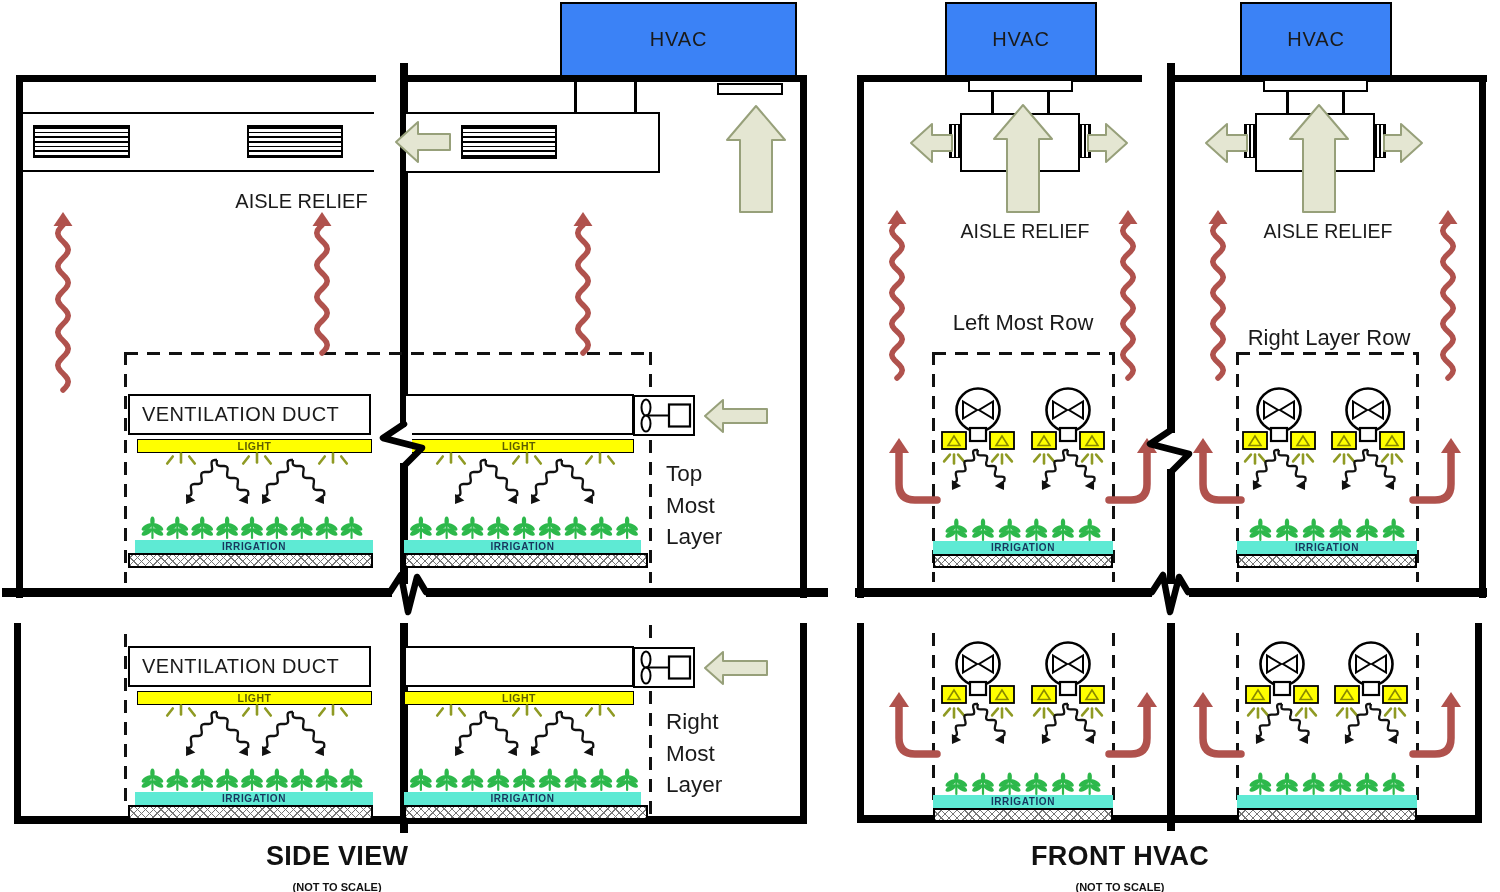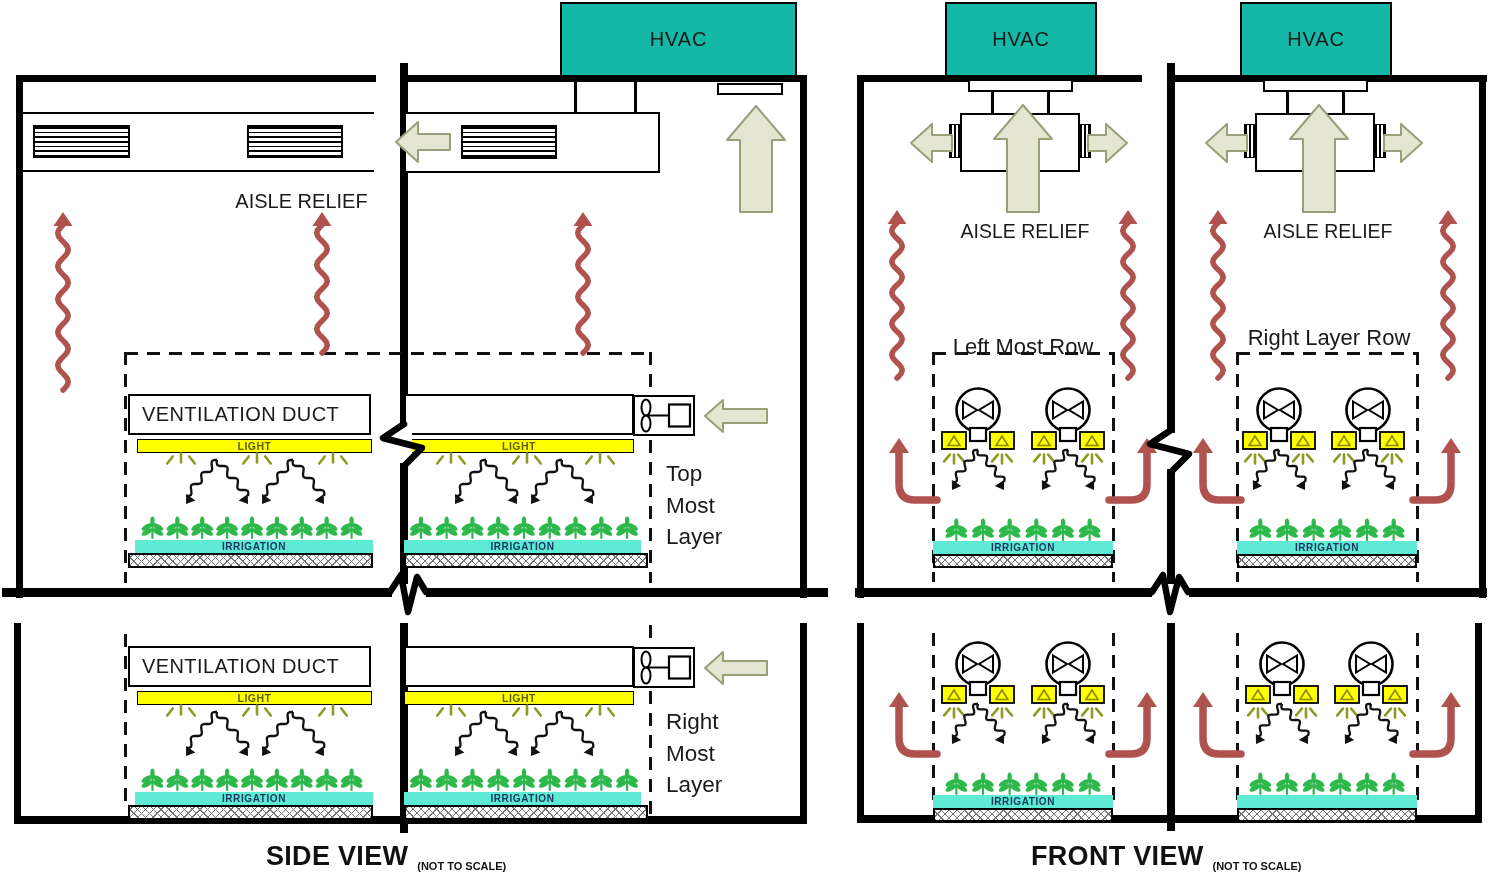--- a/index.html
+++ b/index.html
@@ -20,27 +20,27 @@
         display:flex;align-items:center;padding-left:12px;font-size:20px;font-weight:500;
         letter-spacing:.4px;color:#1a1a1a;white-space:nowrap;}
   .light{position:absolute;background:#ffff00;border:1.5px solid #000;box-sizing:border-box;z-index:2;
         display:flex;align-items:center;justify-content:center;font-size:10.5px;font-weight:bold;
         color:#5e5e00;letter-spacing:.5px;}
   .irr{position:absolute;background:#5eead4;z-index:2;display:flex;align-items:center;justify-content:center;
         font-size:10px;font-weight:bold;color:#17365d;letter-spacing:.6px;}
   .tray{position:absolute;border:2px solid #000;box-sizing:border-box;z-index:2;
         background:repeating-linear-gradient(45deg,#777 0 1px,transparent 1px 5.5px),
                    repeating-linear-gradient(-45deg,#777 0 1px,transparent 1px 5.5px),#fff;}
-  .hvac{position:absolute;background:#14b8a6;border:2px solid #000;box-sizing:border-box;z-index:2;
+  .hvac{position:absolute;background:#3b82f6;border:2px solid #000;box-sizing:border-box;z-index:2;
         display:flex;align-items:center;justify-content:center;font-size:20px;color:#1a1a1a;
         letter-spacing:.8px;}
   .lbl{position:absolute;color:#1a1a1a;z-index:6;white-space:nowrap;}
   .center{text-align:center;}
   #gfx{position:absolute;left:0;top:0;z-index:4;}
-  .title{position:absolute;z-index:6;display:flex;align-items:flex-end;gap:9px;color:#111;}
+  .title{position:absolute;z-index:6;display:flex;align-items:center;gap:9px;color:#111;flex-direction:column;}
   .title .big{font-size:27px;font-weight:bold;letter-spacing:.3px;}
   .title .small{font-size:11px;font-weight:bold;}
 </style>
 </head>
 <body>
 
 <div id="stage">
 
   <div class="hvac" style="left:560px;top:2px;width:237px;height:75px;">
     <span>HVAC</span>
@@ -49,40 +49,40 @@
     <span>HVAC</span>
   </div>
   <div class="hvac" style="left:1240px;top:2px;width:152px;height:75px;">
     <span>HVAC</span>
   </div>
 
   <div class="lbl center" style="left:229px;top:190px;width:145px;font-size:20px;">AISLE RELIEF</div>
   <div class="lbl center" style="left:952px;top:220px;width:146px;font-size:19.5px;">AISLE RELIEF</div>
   <div class="lbl center" style="left:1255px;top:220px;width:146px;font-size:19.5px;">AISLE RELIEF</div>
 
-  <div class="lbl center" style="left:938px;top:334px;width:170px;font-size:22px;">Left Most Row</div>
+  <div class="lbl center" style="left:938px;top:310px;width:170px;font-size:22px;">Left Most Row</div>
   <div class="lbl center" style="left:1238px;top:325px;width:182px;font-size:22px;">Right Layer Row</div>
 
   <div class="lbl" style="left:666px;top:458px;font-size:22.5px;line-height:31.5px;">
     <div>Top</div>
     <div>Most</div>
     <div>Layer</div>
   </div>
   <div class="lbl" style="left:666px;top:706px;font-size:22.5px;line-height:31.5px;">
     <div>Right</div>
     <div>Most</div>
     <div>Layer</div>
   </div>
 
   <div class="title" style="left:266px;top:841px;">
     <span class="big">SIDE VIEW</span>
     <span class="small">(NOT TO SCALE)</span>
   </div>
   <div class="title" style="left:1031px;top:841px;">
-    <span class="big">FRONT VIEW</span>
+    <span class="big">FRONT HVAC</span>
     <span class="small">(NOT TO SCALE)</span>
   </div>
 
   <div id="built">
       <div class="wall" style="left: 16px; top: 75px; width: 7px; height: 523px;"></div>
       <div class="wall" style="left: 16px; top: 75px; width: 360px; height: 7px;"></div>
       <div class="wall" style="left: 400px; top: 63px; width: 8px; height: 525px;"></div>
       <div class="wall" style="left: 404px; top: 75px; width: 403px; height: 7px;"></div>
       <div class="wall" style="left: 800px; top: 75px; width: 7px; height: 523px;"></div>
       <div class="wall" style="left: 2px; top: 588px; width: 390px; height: 9px;"></div>

